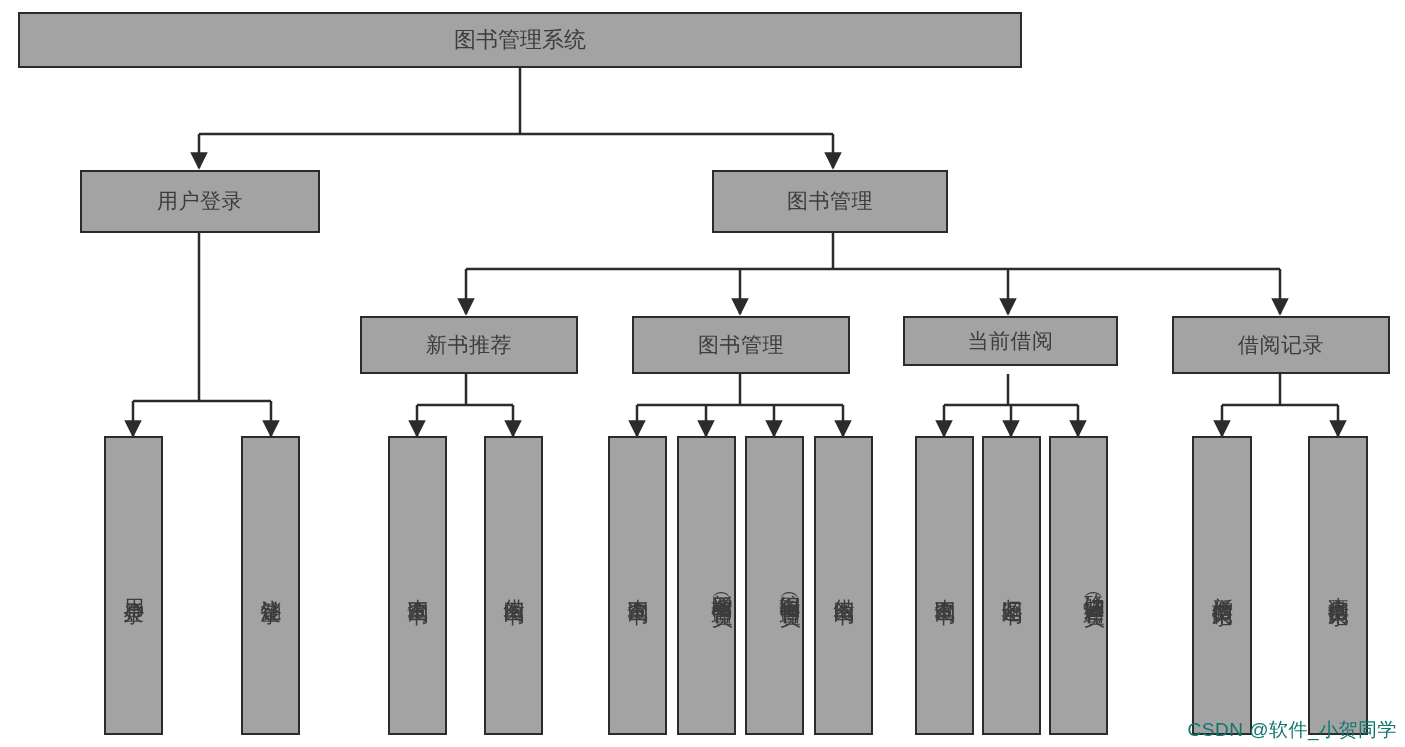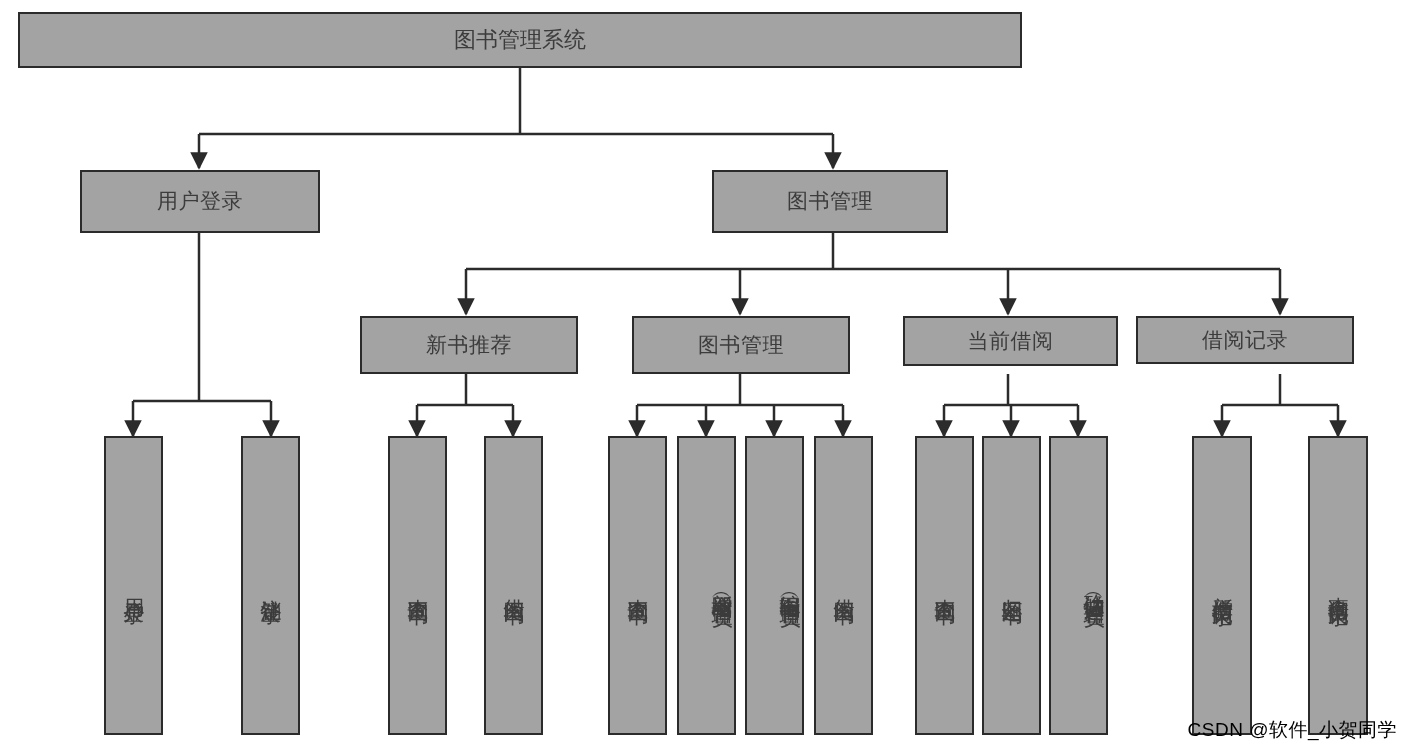--- a/index.html
+++ b/index.html
@@ -58,21 +58,21 @@
     max-height: 100%;
   }
   .node.v.top {
     align-items: flex-start;
   }
   .watermark {
     position: absolute;
     right: 8px;
     bottom: 4px;
     font-size: 19px;
-    color: #000000;
+    color: #0f766e;
     white-space: nowrap;
     letter-spacing: 0.5px;
   }
 </style>
 </head>
 <body>
 
 <div id="canvas">
 
   <svg class="connectors" viewBox="0 0 1405 747" xmlns="http://www.w3.org/2000/svg">
@@ -137,21 +137,21 @@
 
   <div class="node h" style="left:360px; top:316px; width:218px; height:58px;">
     <span>新书推荐</span>
   </div>
   <div class="node h" style="left:632px; top:316px; width:218px; height:58px;">
     <span>图书管理</span>
   </div>
   <div class="node h" style="left:903px; top:316px; width:215px; height:50px;">
     <span>当前借阅</span>
   </div>
-  <div class="node h" style="left:1136px; top:316px; width:218px; height:48px;">
+  <div class="node h" style="left:1172px; top:316px; width:218px; height:58px;">
     <span>借阅记录</span>
   </div>
 
   <div class="node v" style="left:104px; top:436px; width:59px; height:299px;">
     <span class="vtxt">用户登录</span>
   </div>
   <div class="node v" style="left:241px; top:436px; width:59px; height:299px;">
     <span class="vtxt">注销登录</span>
   </div>
 

